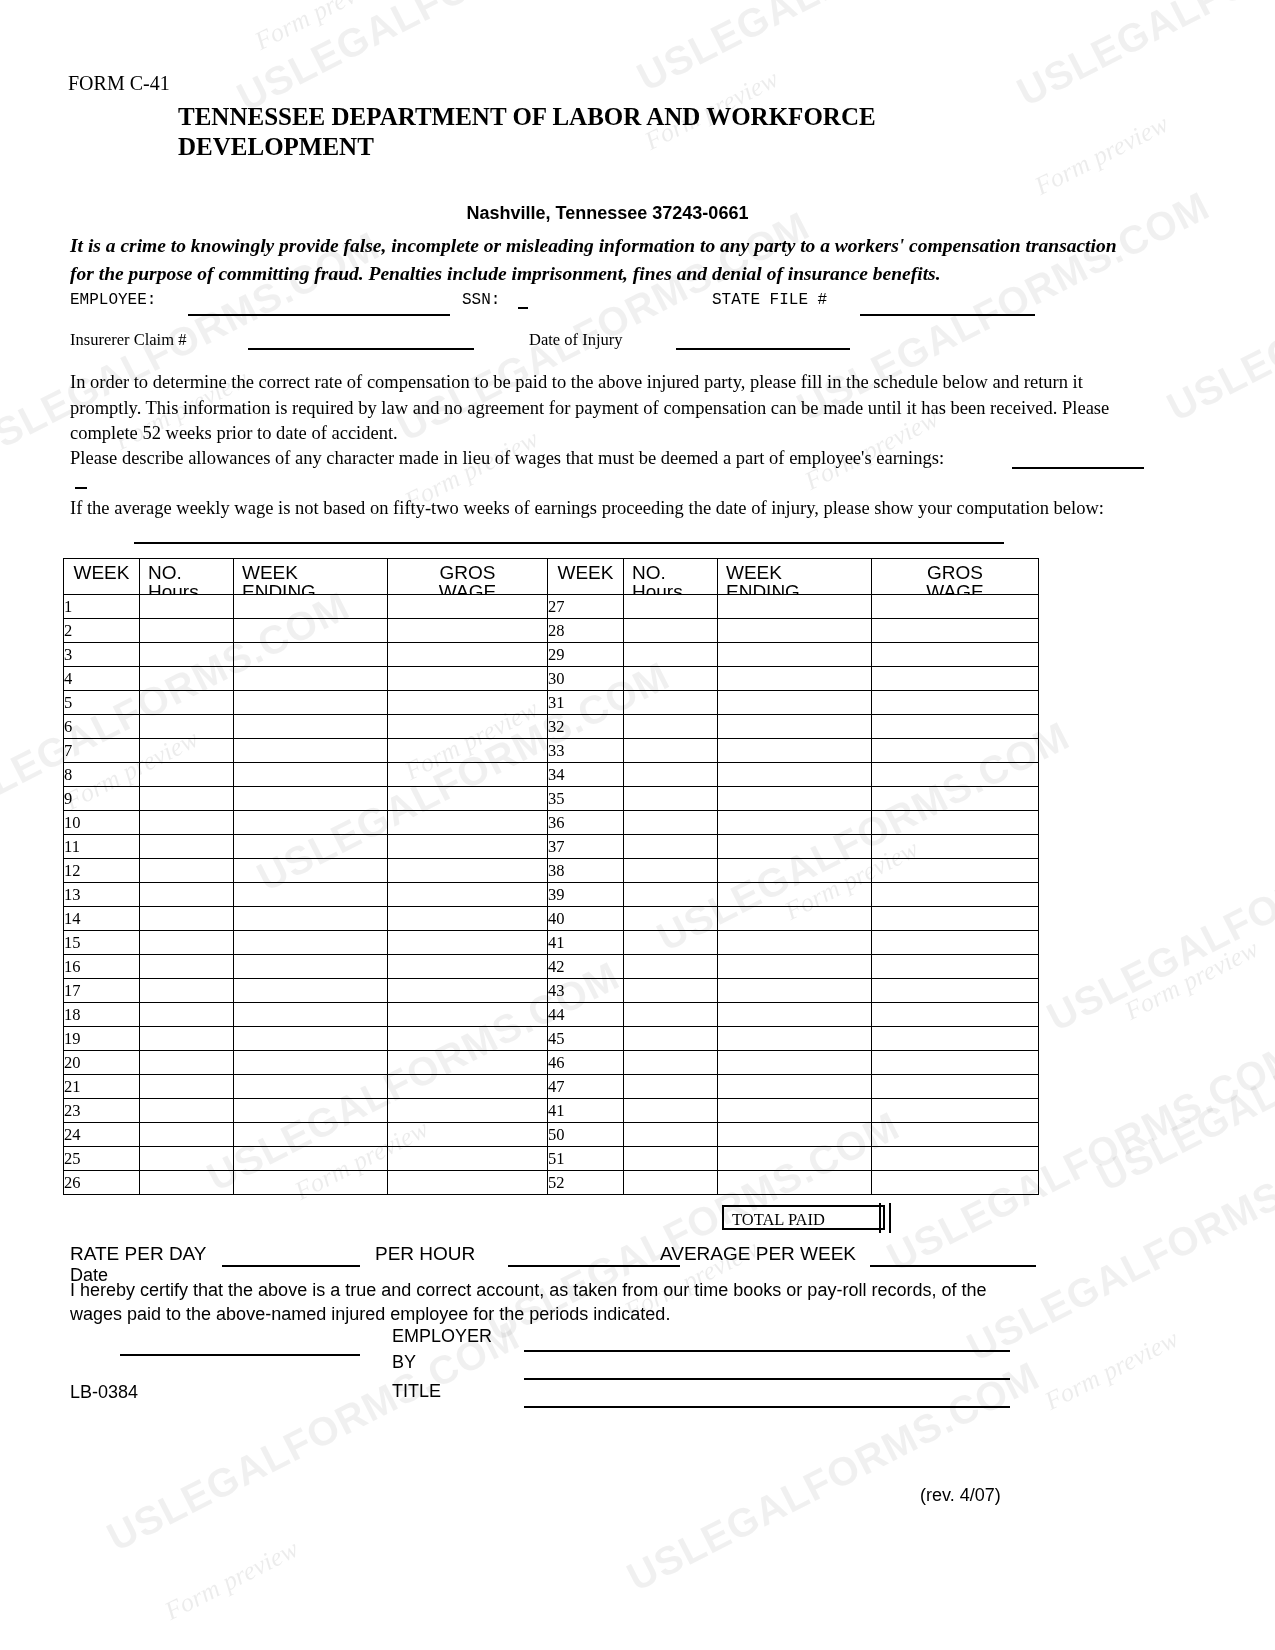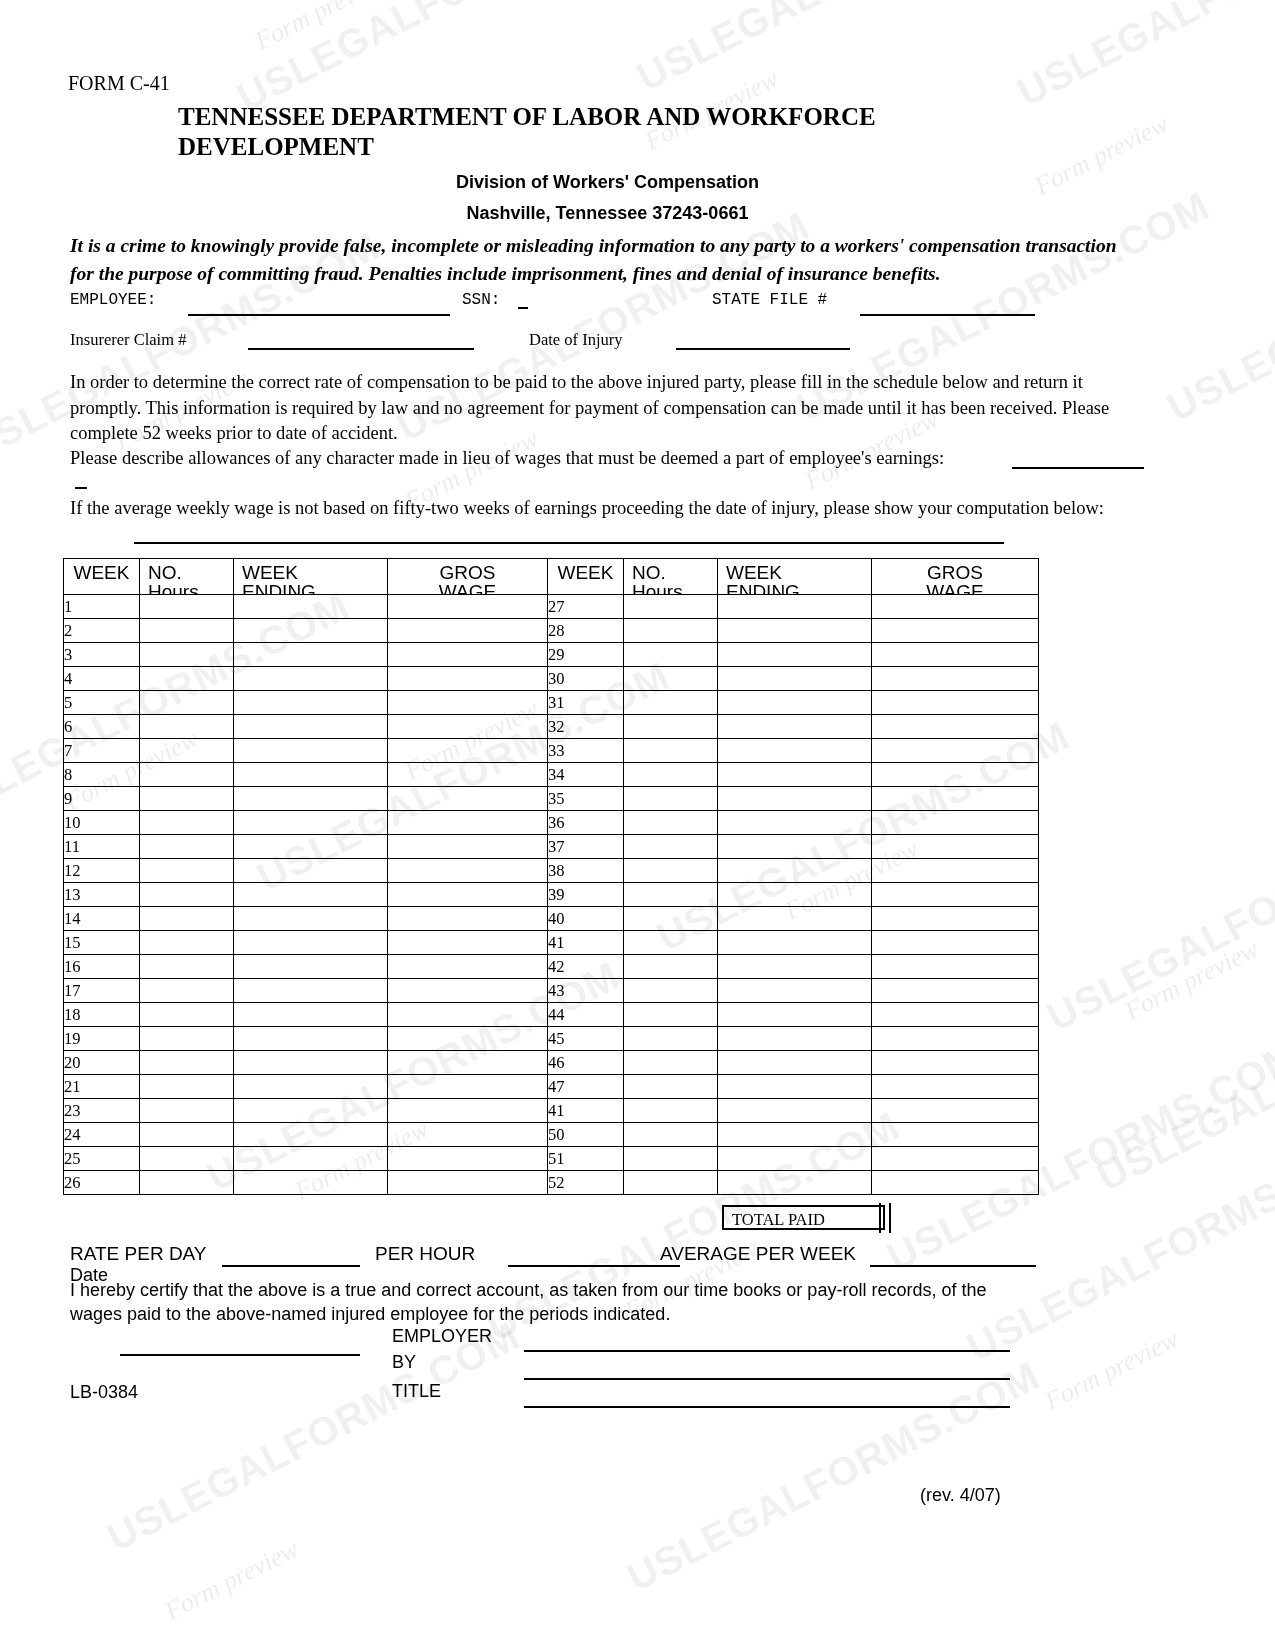--- a/index.html
+++ b/index.html
@@ -215,21 +215,20 @@
   <div class="wm small" style="left:160px;  top:1600px; transform:rotate(-27deg);">Form preview</div>
   <div class="wm big" style="left:620px;  top:1560px; transform:rotate(-27deg);">USLEGALFORMS.COM</div>
 </div>
 
 <div id="page">
 
   <div class="abs form-code">FORM C-41</div>
 
   <div class="abs title">TENNESSEE DEPARTMENT OF LABOR AND WORKFORCE DEVELOPMENT</div>
 
-  <div class="abs subtitle1">Division of Workers' Compensation</div>
   <div class="abs subtitle2">Nashville, Tennessee 37243-0661</div>
 
   <div class="abs warning">It is a crime to knowingly provide false, incomplete or misleading information to any party to a workers' compensation transaction for the purpose of committing fraud. Penalties include imprisonment, fines and denial of insurance benefits.</div>
 
   <div class="abs lbl" style="left:70px; top:291px;">EMPLOYEE:</div>
   <div class="abs lbl" style="left:188px; top:291px; width:260px; height:22px;"></div>
   <div class="rule" style="left:188px; top:314px; width:262px;"></div>
 
   <div class="abs lbl" style="left:462px; top:291px;">SSN:</div>
   <div class="abs lbl" style="left:520px; top:291px; width:160px; height:22px;"></div>

